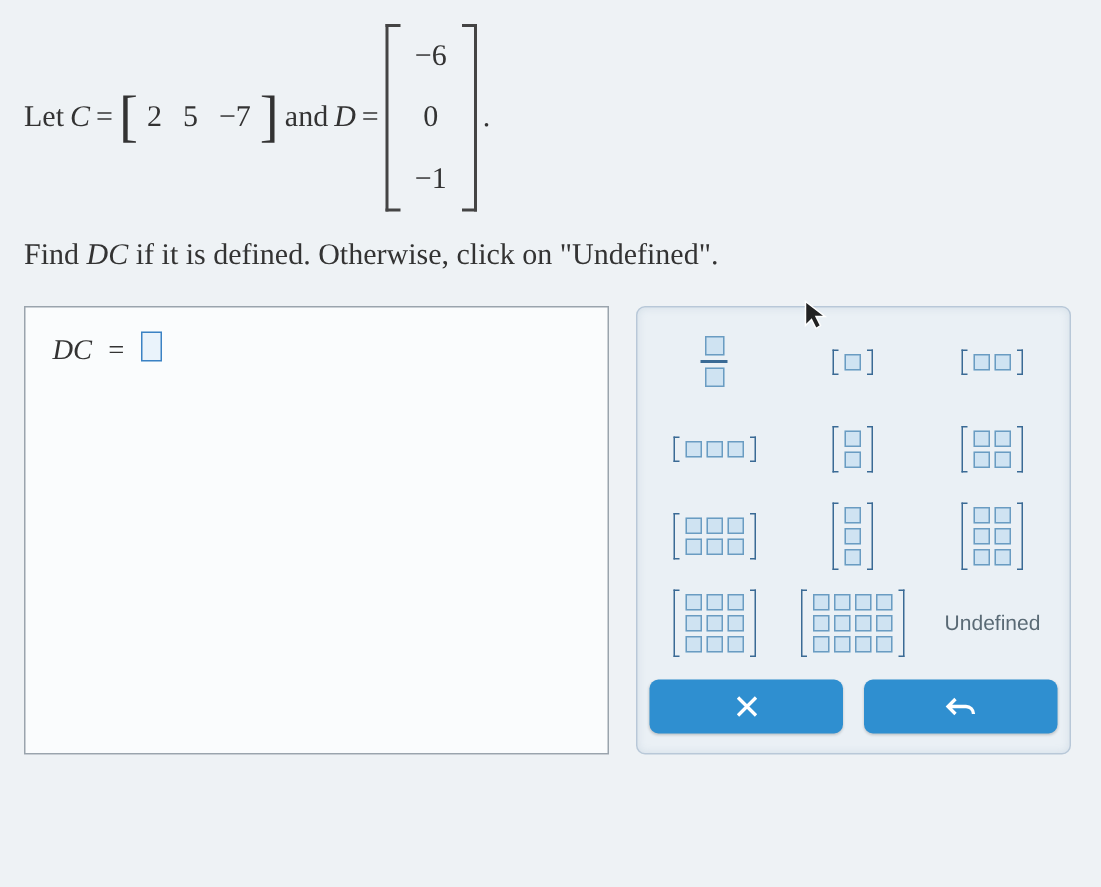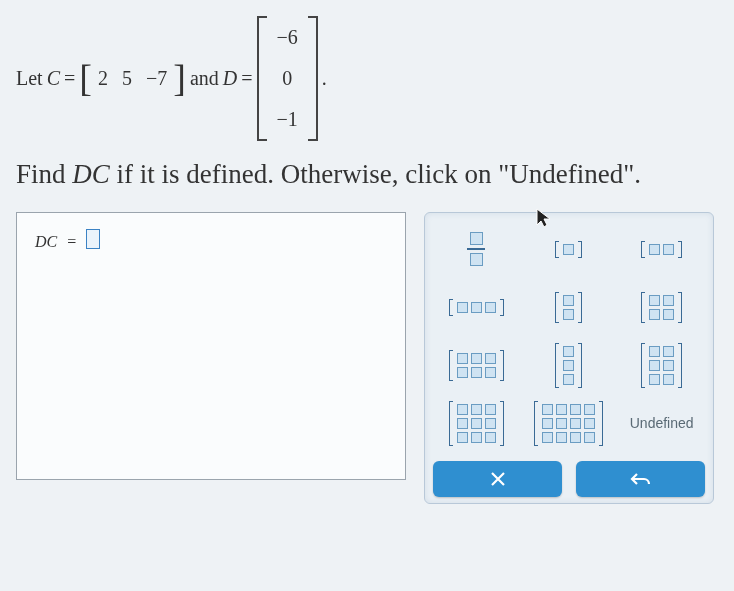--- a/index.html
+++ b/index.html
@@ -18,28 +18,28 @@
   .row-matrix { display:inline-flex; align-items:center; }
   .bracket { font-size: 38px; font-weight: 400; line-height: 0.8; position:relative; }
   .row-cells { display:inline-flex; gap:14px; padding: 0 6px; font-size:20px;}
   .col-matrix { display:inline-flex; align-items:stretch; }
   .big-bracket-l, .big-bracket-r {
     width: 10px; border-top:2px solid #444; border-bottom:2px solid #444;
   }
   .big-bracket-l { border-left:2px solid #444; }
   .big-bracket-r { border-right:2px solid #444; }
   .col-cells { display:flex; flex-direction:column; gap:18px; padding:10px 10px; font-size:20px; align-items:center;}
-  .instruction { font-size: 27px; margin: 18px 0 22px 0; }
+  .instruction { font-size: 20px; margin: 18px 0 22px 0; }
   .work-row { display:flex; gap:18px; }
   .answer-box {
     border: 1px solid #9aa4ad;
     background: #fafcfd;
-    width: 390px; height: 268px;
+    width: 390px; height: 299px;
     padding: 16px 18px;
-    font-size: 16px;
+    font-size: 19px;
   }
   .answer-input-placeholder {
     display:inline-block; width:14px; height:20px;
     border:1px solid #3b82c4; background:#eaf3fb;
     vertical-align: -2px;
   }
   .palette {
     border: 1px solid #b8c8d8;
     border-radius: 6px;
     background: #eaf0f5;

